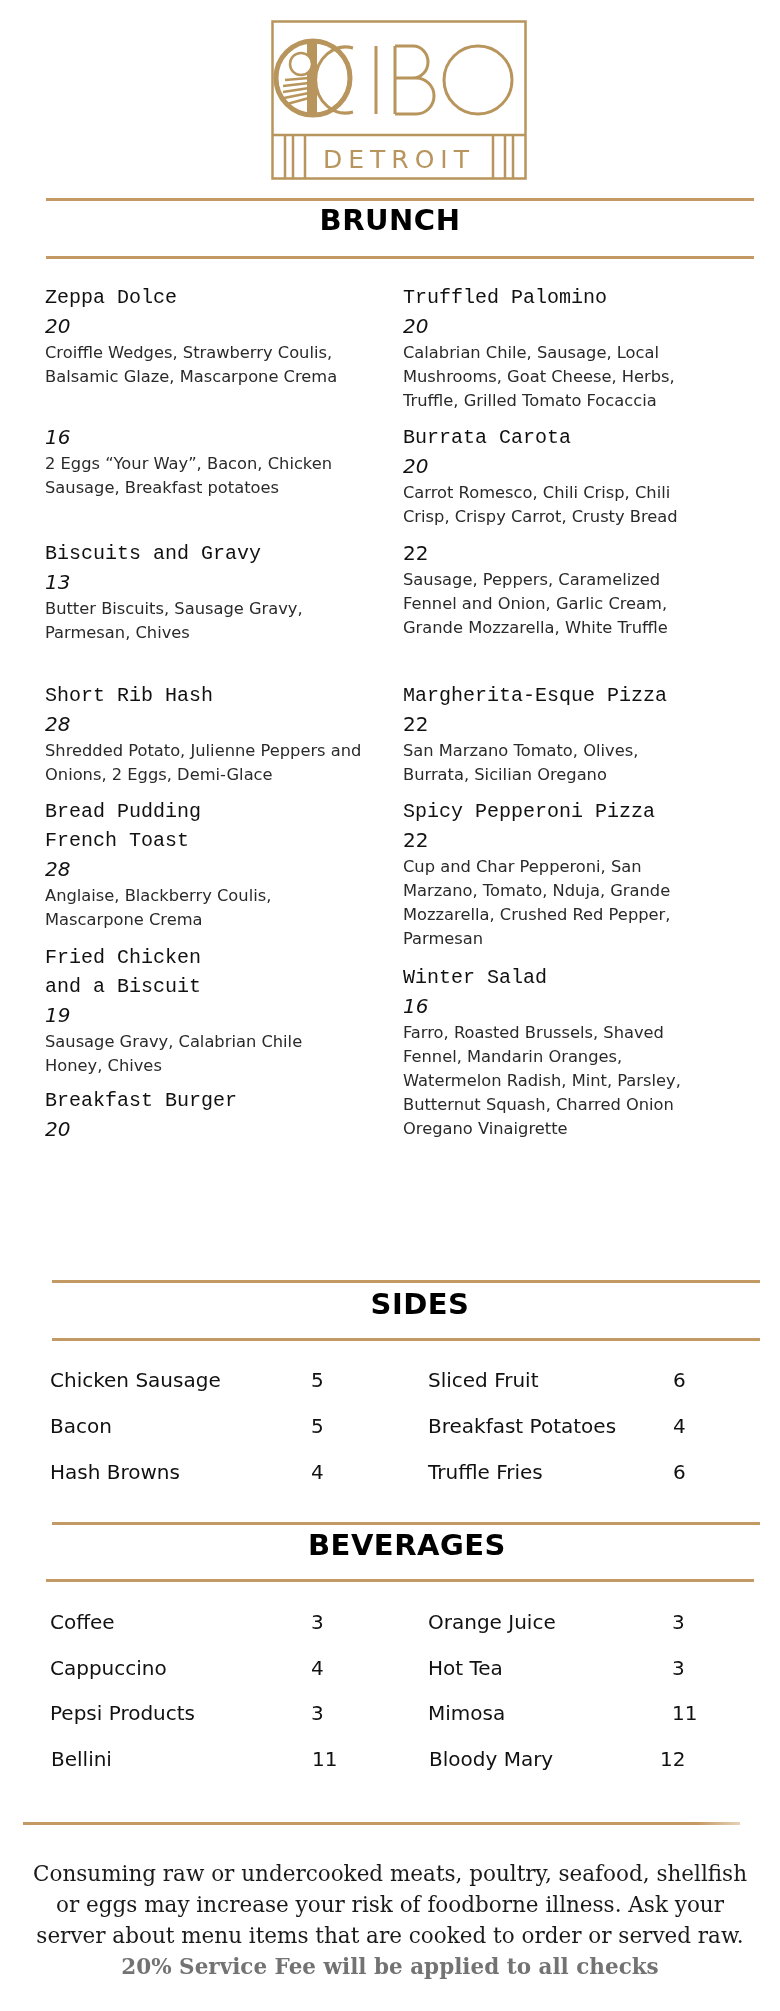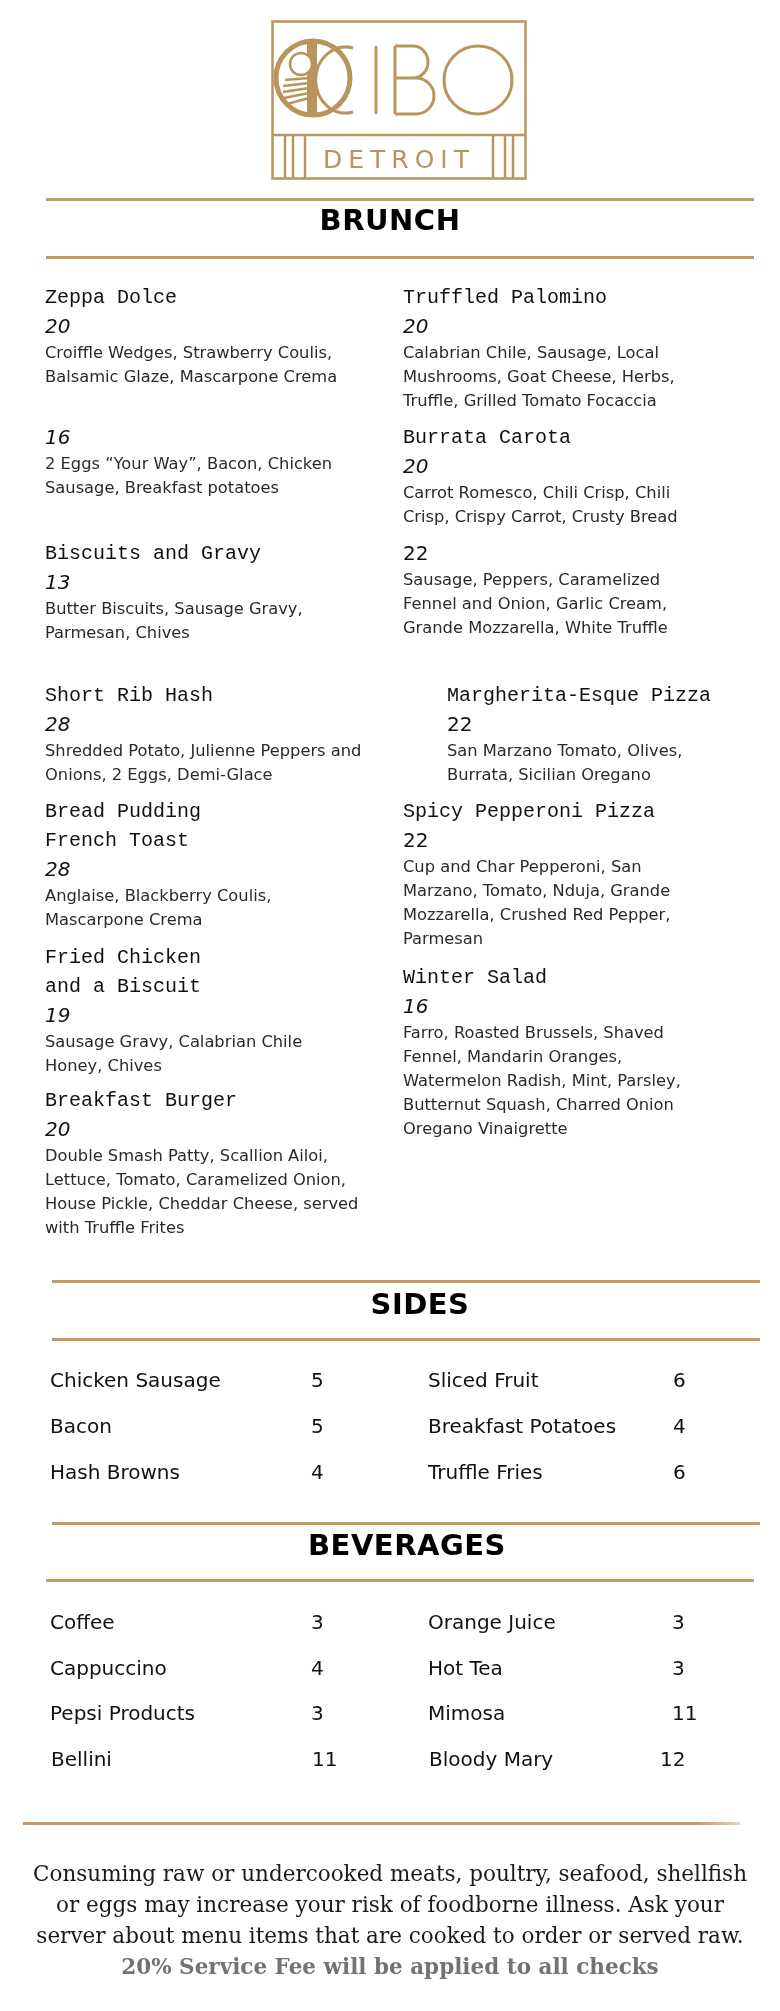--- a/index.html
+++ b/index.html
@@ -88,40 +88,39 @@
   </div>
   <div class="item" style="position:absolute; top:660px;">
     <div class="item-name">Fried Chicken</div>
     <div class="item-name">and a Biscuit</div>
     <div class="item-price">19</div>
     <div class="item-desc" style="width:290px;">Sausage Gravy, Calabrian Chile Honey, Chives</div>
   </div>
   <div class="item" style="position:absolute; top:803px;">
     <div class="item-name">Breakfast Burger</div>
     <div class="item-price">20</div>
-    <div class="item-desc" style="width:325px;">Double Smash Patty, Scallion Ailoi, Lettuce, Tomato, Caramelized Onion, House Pickle, Cheddar Cheese, served with Truffle Frites</div>
   </div>
 </div>
 
 <div class="col" style="left:403px; top:283px;">
   <div class="item" style="position:absolute; top:0;">
     <div class="item-name">Truffled Palomino</div>
     <div class="item-price">20</div>
     <div class="item-desc" style="width:310px;">Calabrian Chile, Sausage, Local Mushrooms, Goat Cheese, Herbs, Truffle, Grilled Tomato Focaccia</div>
   </div>
   <div class="item" style="position:absolute; top:140px;">
     <div class="item-name">Burrata Carota</div>
     <div class="item-price">20</div>
     <div class="item-desc" style="width:305px;">Carrot Romesco, Chili Crisp, Chili Crisp, Crispy Carrot, Crusty Bread</div>
   </div>
   <div class="item" style="position:absolute; top:256px;">
     <div class="item-price upright">22</div>
     <div class="item-desc" style="width:305px;">Sausage, Peppers, Caramelized Fennel and Onion, Garlic Cream, Grande Mozzarella, White Truffle</div>
   </div>
-  <div class="item" style="position:absolute; top:398px;margin-left:44px;">
+  <div class="item" style="position:absolute; top:398px;">
     <div class="item-name">Margherita-Esque Pizza</div>
     <div class="item-price upright">22</div>
     <div class="item-desc" style="width:280px;">San Marzano Tomato, Olives, Burrata, Sicilian Oregano</div>
   </div>
   <div class="item" style="position:absolute; top:514px;">
     <div class="item-name">Spicy Pepperoni Pizza</div>
     <div class="item-price upright">22</div>
     <div class="item-desc" style="width:300px;">Cup and Char Pepperoni, San Marzano, Tomato, Nduja, Grande Mozzarella, Crushed Red Pepper, Parmesan</div>
   </div>
   <div class="item" style="position:absolute; top:680px;">

